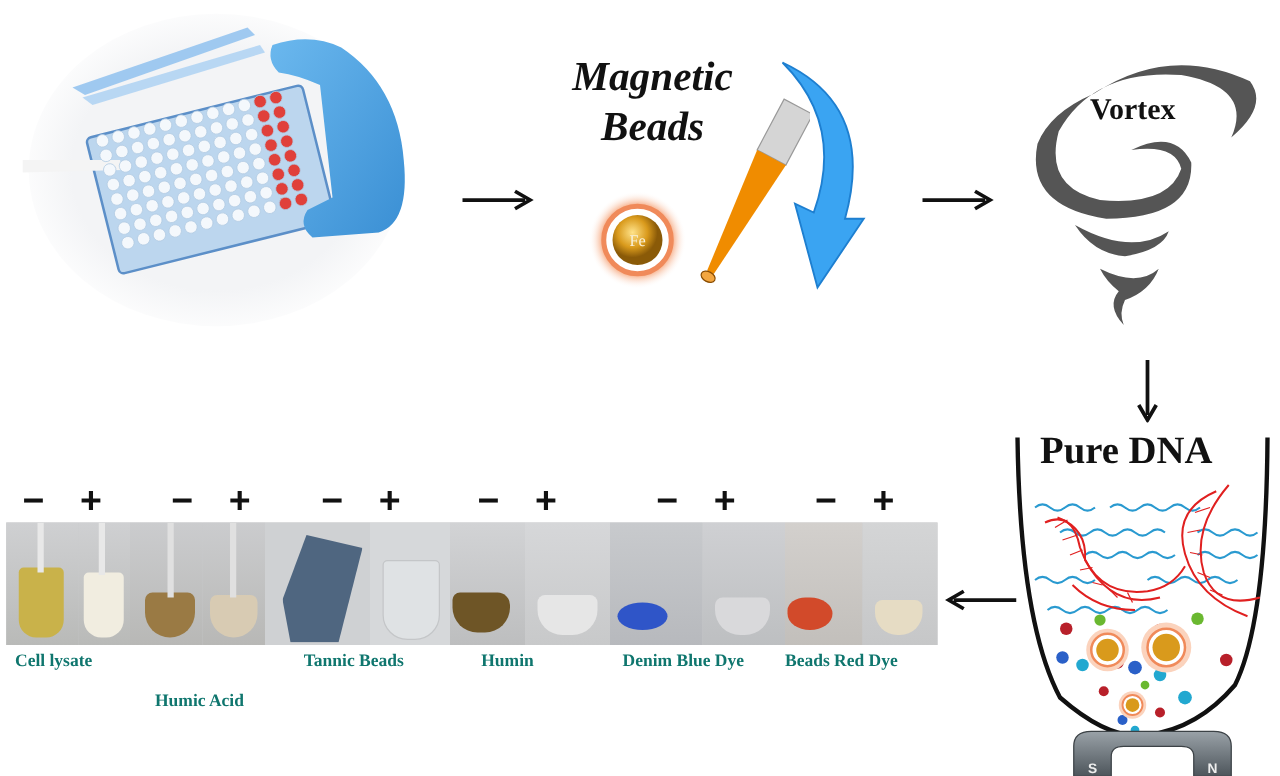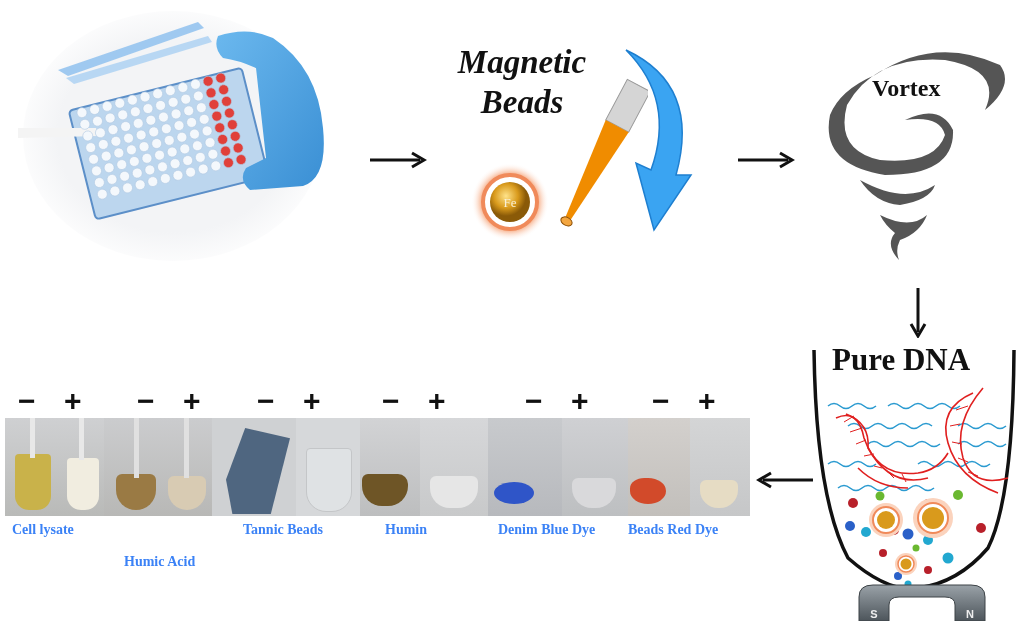--- a/index.html
+++ b/index.html
@@ -3,21 +3,21 @@
 <meta charset="utf-8">
 <style>
   html,body{margin:0;padding:0;background:#ffffff;}
   body{width:1024px;height:621px;position:relative;overflow:hidden;font-family:"Liberation Serif","DejaVu Serif",serif;}
   .abs{position:absolute;}
   .label-bold{font-weight:bold;color:#111;}
   .arrow{position:absolute;}
   .tube{position:absolute;top:418px;height:98px;overflow:hidden;}
   .tube .liq{position:absolute;}
   .sign{position:absolute;top:386px;font-family:"Liberation Sans","DejaVu Sans",sans-serif;font-size:30px;font-weight:bold;color:#111;line-height:30px;}
-  .cap{position:absolute;top:522px;font-size:14px;font-weight:bold;color:#3b82f6;white-space:nowrap;}
+  .cap{position:absolute;top:522px;font-size:14px;font-weight:bold;color:#0f766e;white-space:nowrap;}
 </style>
 </head>
 <body>
 
 <div class="abs" style="left:18px;top:8px;width:310px;height:255px;">
   <svg width="310" height="255" viewBox="0 0 310 255">
     <defs>
       <radialGradient id="vig" cx="50%" cy="50%" r="55%">
         <stop offset="70%" stop-color="#f3f4f6"></stop>
         <stop offset="100%" stop-color="#ffffff"></stop>
@@ -155,21 +155,21 @@
 <div class="arrow" style="left:368px;top:150px;">
   <svg width="60" height="20">
       <line x1="2" y1="10" x2="52" y2="10" stroke="#111" stroke-width="3"></line>
       <path d="M44 3 L56 10 L44 17" fill="none" stroke="#111" stroke-width="3"></path>
     </svg>
 </div>
 
 <div class="abs label-bold" style="left:432px;top:42px;width:180px;text-align:center;font-size:33px;line-height:40px;font-style:italic;">
   <span>Magnetic Beads</span>
 </div>
-<div class="abs" style="left:470px;top:162px;">
+<div class="abs" style="left:470px;top:152px;">
   <svg width="80" height="80">
     <defs>
       <radialGradient id="glow">
           <stop offset="55%" stop-color="#ffffff"></stop>
           <stop offset="70%" stop-color="#f6a57a"></stop>
           <stop offset="100%" stop-color="#ffffff" stop-opacity="0"></stop>
         </radialGradient>
       <radialGradient id="gold" cx="40%" cy="35%">
           <stop offset="0%" stop-color="#ffe38a"></stop>
           <stop offset="60%" stop-color="#d99a1c"></stop>

